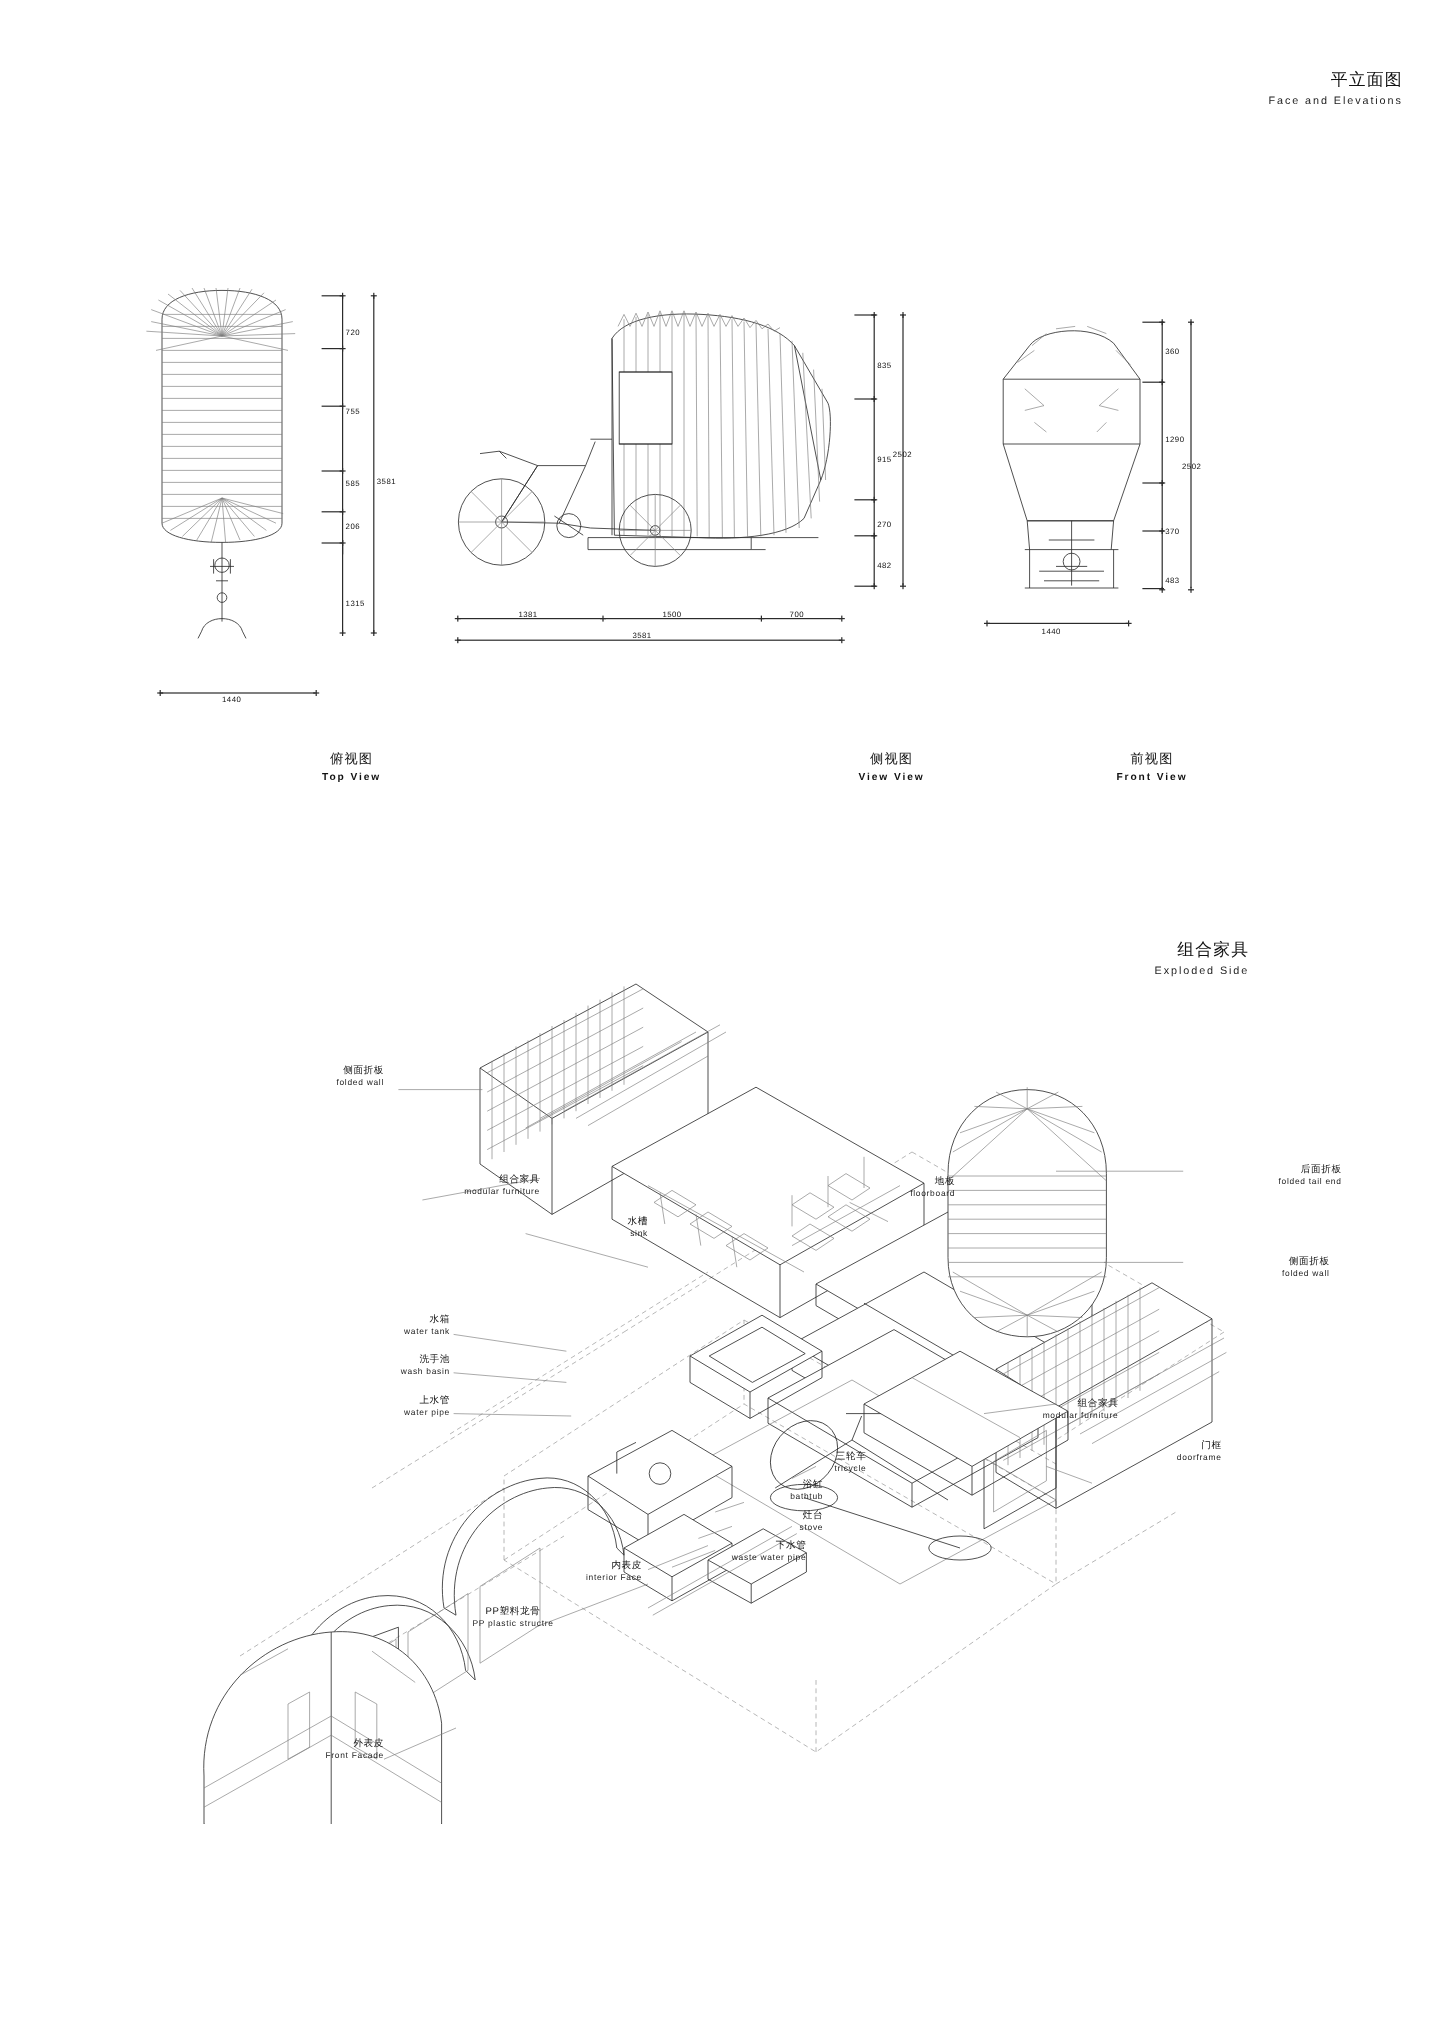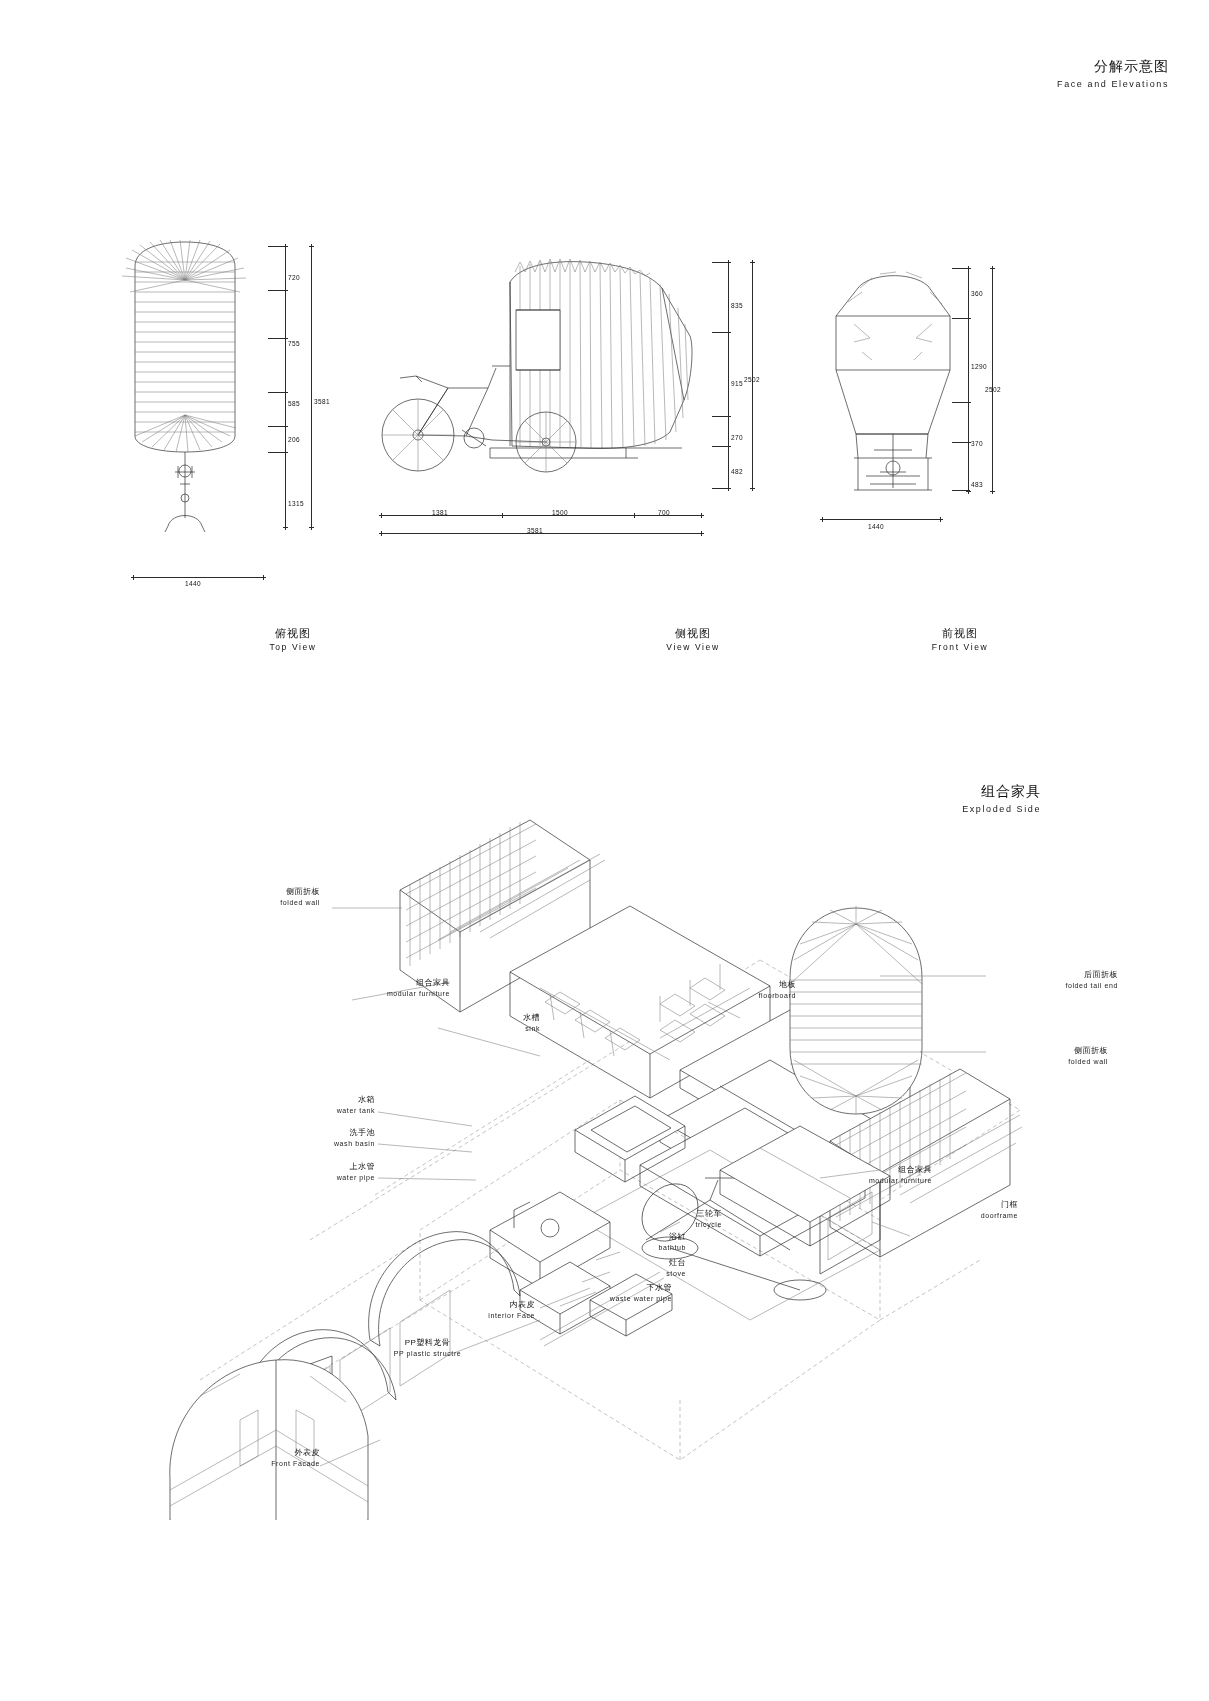--- a/index.html
+++ b/index.html
@@ -6,21 +6,21 @@
   body{width:1209px;height:1701px;position:relative;font-family:"Liberation Sans",sans-serif;color:#111;overflow:hidden;}
   .sheet{position:absolute;inset:0;}
 
   
   .title-block{position:absolute;text-align:right;}
   .title-cn{font-size:14px;letter-spacing:1px;color:#111;line-height:1.25;}
   .title-en{font-size:9px;letter-spacing:1.6px;color:#222;line-height:1.4;margin-top:2px;}
 
   .viewcap{position:absolute;text-align:center;}
   .viewcap .cn{font-size:11px;letter-spacing:1px;line-height:1.3;}
-  .viewcap .en{font-size:8.5px;letter-spacing:1.6px;line-height:1.5;margin-top:1px;}
+  .viewcap .en{font-size:8.5px;letter-spacing:1.6px;line-height:1.5;margin-top:1px;font-weight:bold;}
 
   
   .ln{position:absolute;background:#2b2b2b;}
   .h1{height:1px;}
   .v1{width:1px;}
   .dim{position:absolute;font-size:6.5px;letter-spacing:.4px;color:#111;white-space:nowrap;}
   .tick{position:absolute;width:5px;height:5px;}
   .tick:before,.tick:after{content:"";position:absolute;background:#2b2b2b;}
   .tick:before{left:0;top:2px;width:5px;height:1px;}
   .tick:after{left:2px;top:0;width:1px;height:5px;}
@@ -37,21 +37,21 @@
   .stk-lt{fill:none;stroke:#7d7d7d;stroke-width:.55;}
   .dsh{fill:none;stroke:#9a9a9a;stroke-width:.6;stroke-dasharray:4 3;}
   .fillw{fill:#ffffff;}
 </style>
 </head>
 <body>
 
 <div class="sheet">
 
   <div class="title-block" style="right:40px;top:58px;">
-    <div class="title-cn">分解示意图</div>
+    <div class="title-cn">平立面图</div>
     <div class="title-en">Face and Elevations</div>
   </div>
 
   <svg width="230" height="340" style="position:absolute;left:120px;top:240px;">
     <g>
 
       <g class="stk-lt">
 
         <path class="stk" d="M18 26 C18 10 40 2 68 2 C96 2 118 10 118 26 L118 196 C118 206 96 212 68 212 C40 212 18 206 18 196 Z" transform="translate(-3,0)"></path>
       </g>
@@ -273,21 +273,21 @@
     <div class="dim" style="left:432px;top:509px;">1381</div>
     <div class="dim" style="left:552px;top:509px;">1500</div>
     <div class="dim" style="left:658px;top:509px;">700</div>
 
     <div class="ln h1" style="left:381px;top:533px;width:320px;"></div>
     <div class="tick" style="left:379px;top:531px;"></div>
     <div class="tick" style="left:699px;top:531px;"></div>
     <div class="dim" style="left:527px;top:527px;">3581</div>
   </div>
 
-  <div class="viewcap" style="left:638px;top:626px;width:110px;">
+  <div class="viewcap" style="left:688px;top:626px;width:110px;">
     <div class="cn">侧视图</div>
     <div class="en">View View</div>
   </div>
 
   <svg width="180" height="250" style="position:absolute;left:810px;top:258px;">
     <g class="stk">
       <path d="M48 30 C58 16 100 12 118 28 L140 58 L140 112 L118 176 L46 176 L26 112 L26 58 Z"></path>
       <path d="M26 58 L140 58"></path>
       <path d="M26 112 L140 112"></path>
       <path d="M46 176 L118 176"></path>

